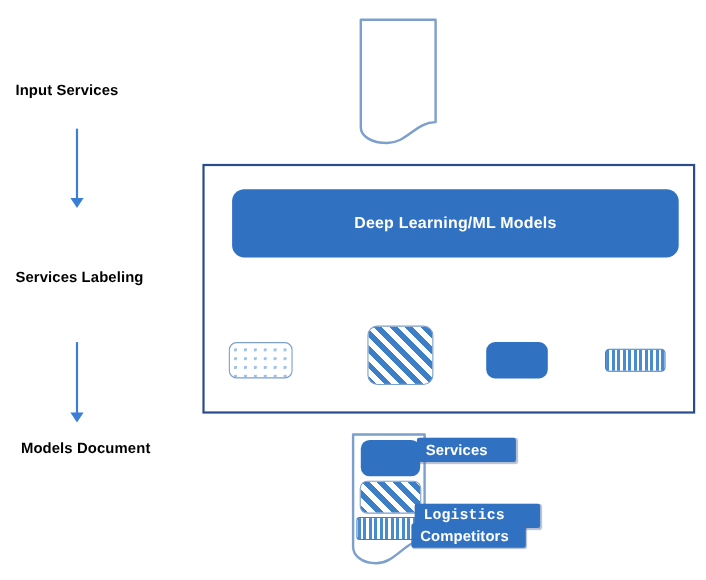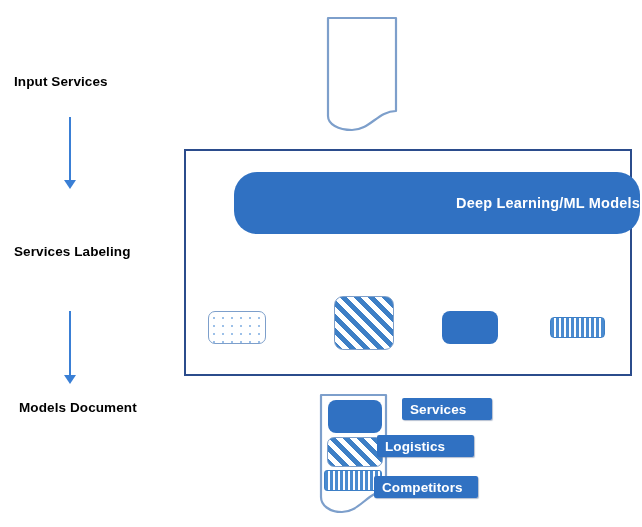--- a/index.html
+++ b/index.html
@@ -87,25 +87,24 @@
     box-sizing: border-box;
   }
 
   #model-bar {
     position: absolute;
     left: 211px;
     top: 172px;
     width: 406px;
     height: 62px;
     background: #3071c2;
-    border-radius: 23px;
+    border-radius: 11px;
     display: flex;
     align-items: center;
-    justify-content: flex-end;
-    margin-left: 23px;
+    justify-content: center;
   }
   #model-bar-label {
     color: #ffffff;
     font-size: 14.5px;
     font-weight: bold;
     letter-spacing: 0.2px;
   }
 
   
   .swatch {
@@ -213,22 +212,22 @@
     font-weight: bold;
     letter-spacing: 0.1px;
     display: flex;
     align-items: center;
     box-sizing: border-box;
     padding-left: 8px;
     border-radius: 2px;
     box-shadow: 1px 1px 1px rgba(90,110,150,0.45);
     white-space: nowrap;
   }
-  #banner-services    { left: 379px; top: 398px; width: 90px;  height: 22px; margin-left: 23px; }
-  #banner-logistics   { left: 377px; top: 435px; width: 97px;  height: 22px; }
+  #banner-services    { left: 379px; top: 398px; width: 90px;  height: 22px; }
+  #banner-logistics   { left: 377px; top: 458px; width: 114px;  height: 22px; font-family: Liberation Mono, monospace; }
   #banner-competitors { left: 374px; top: 476px; width: 104px; height: 22px; }
 </style>
 </head>
 <body>
 
 <div id="canvas">
 
   <div class="stage-label" id="label-input">Input Services</div>
 
   <div class="stage-label" id="label-semantic">Services Labeling</div>

